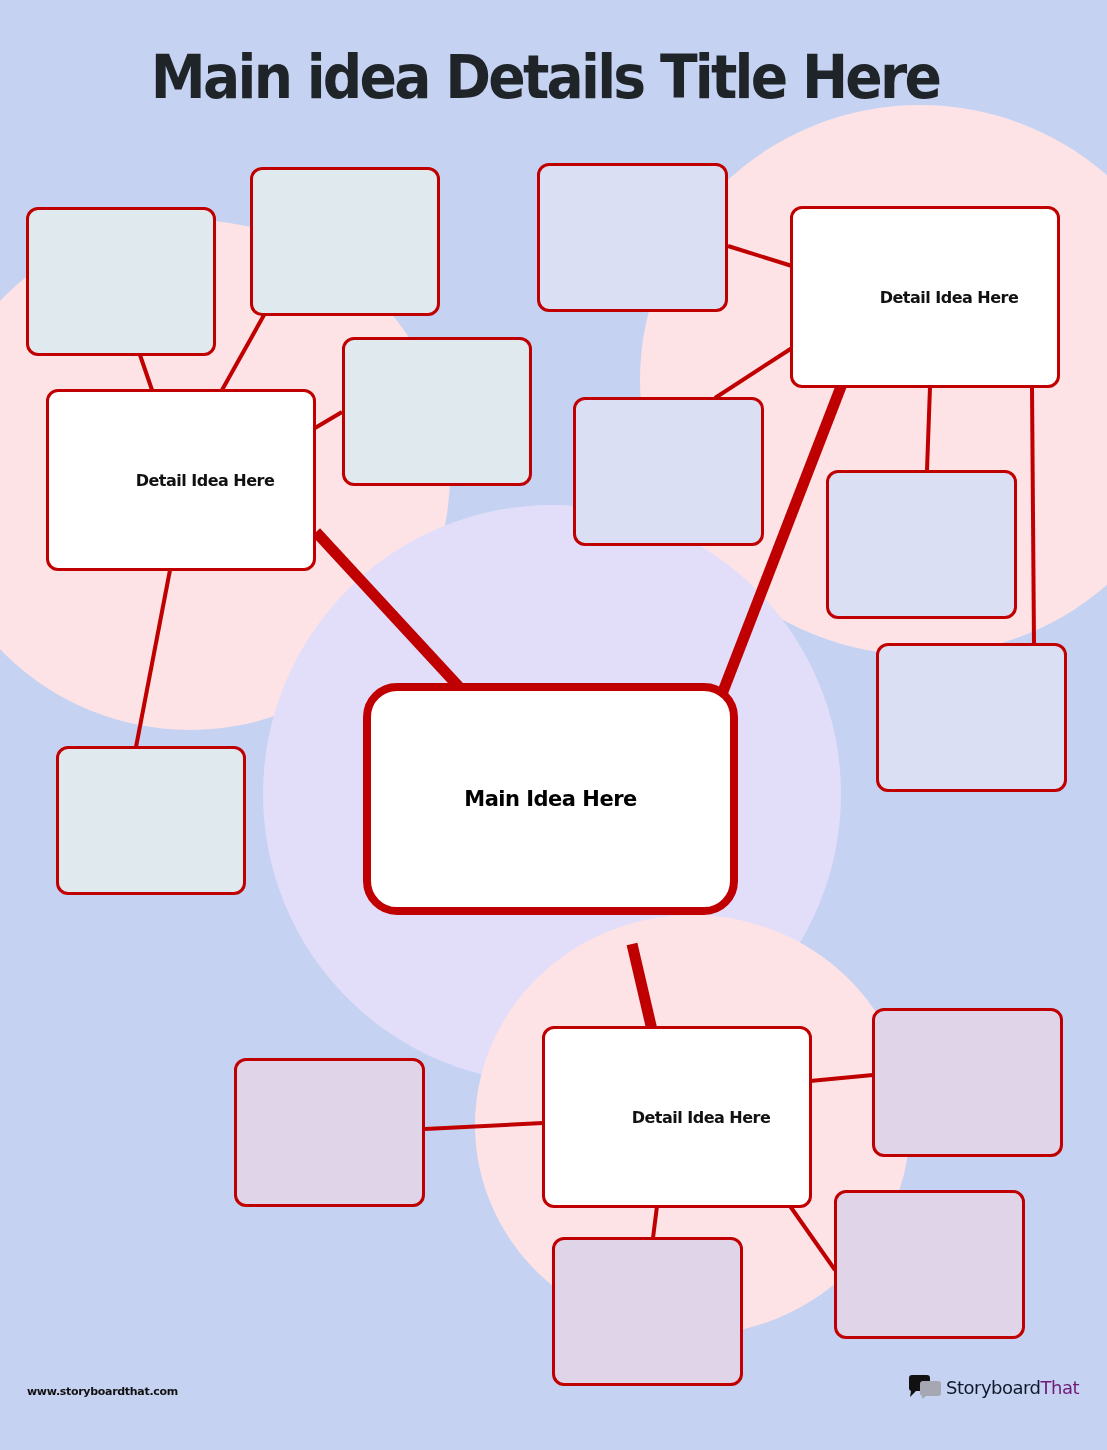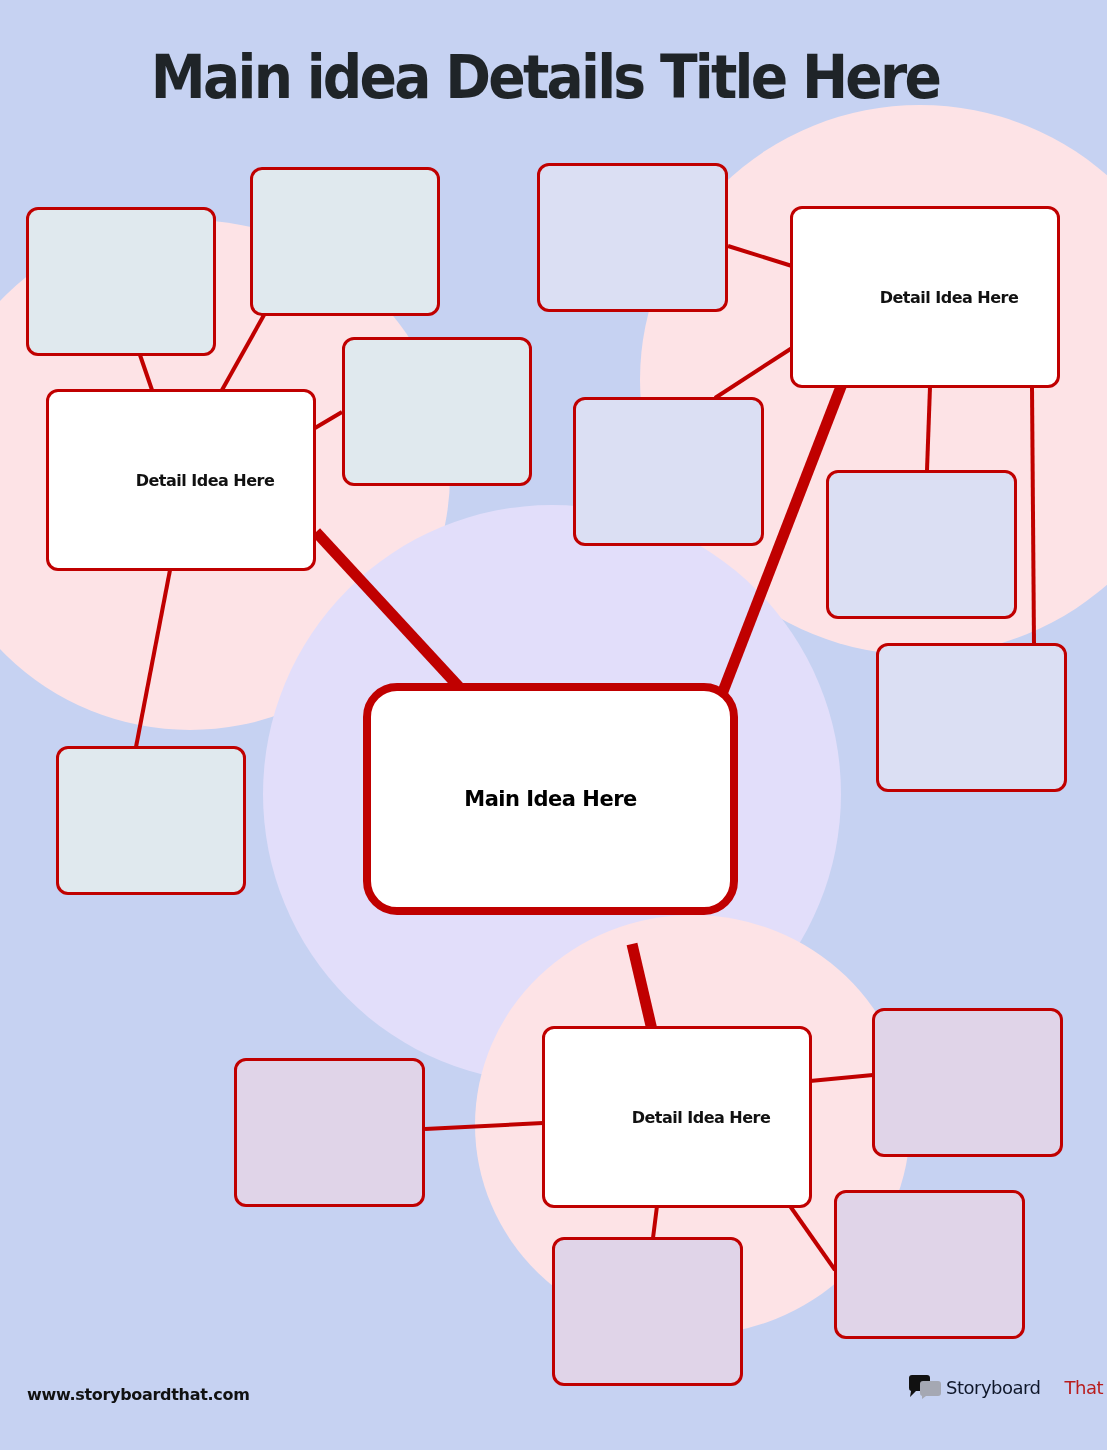--- a/index.html
+++ b/index.html
@@ -8,25 +8,25 @@
   svg.lines { position:absolute; left:0; top:0; }
   .title { position:absolute; left:0; top:42px; width:1090px; text-align:center; font-family:"DejaVu Sans", sans-serif; font-weight:bold; font-size:60px; letter-spacing:-3px; color:#1f2428; transform:scaleX(0.92); transform-origin:545px 0; }
   .box { position:absolute; box-sizing:border-box; border:3px solid #c00000; border-radius:12px; }
   .box.detail { background:#ffffff; display:flex; align-items:center; justify-content:center;padding-left:48px; }
   .box.main { background:#ffffff; border-width:8px; border-radius:34px; display:flex; align-items:center; justify-content:center; }
   .box.lg { background:#e0e9ee; }
   .box.tr { background:#dbdff3; }
   .box.bt { background:#e0d4e8; }
   .detail-label { font-family:"DejaVu Sans", sans-serif; font-weight:bold; font-size:16px; color:#111; letter-spacing:-0.5px; }
   .main-label { font-family:"DejaVu Sans", sans-serif; font-weight:bold; font-size:21px; color:#000; letter-spacing:-0.5px; }
-  .footer-url { position:absolute; left:27px; top:1385px; font-family:"DejaVu Sans", sans-serif; font-weight:bold; font-size:16px; color:#111; letter-spacing:-0.3px; }
+  .footer-url { position:absolute; left:27px; top:1385px; font-family:"DejaVu Sans", sans-serif; font-weight:bold; font-size:11px; color:#111; letter-spacing:-0.3px; }
   .logo { position:absolute; left:908px; top:1374px; display:flex; align-items:center; }
   .logo-text { font-family:"DejaVu Sans", sans-serif; font-size:18px; letter-spacing:-0.5px; margin-left:4px; }
   .logo-a { color:#0f172a; }
-  .logo-b { color:#b91c1c;margin-left:24px; }
+  .logo-b { color:#701a75; }
 </style>
 </head>
 <body>
 
 <div class="bg-circle" style="left:-70px;top:220px;width:520px;height:510px;background:#fde3e6;"></div>
 <div class="bg-circle" style="left:640px;top:105px;width:560px;height:550px;background:#fde3e6;"></div>
 <div class="bg-circle" style="left:263px;top:505px;width:578px;height:578px;background:#e2defa;"></div>
 <div class="bg-circle" style="left:475px;top:915px;width:435px;height:420px;background:#fde3e6;"></div>
 
 <svg class="lines" width="1107" height="1450">

